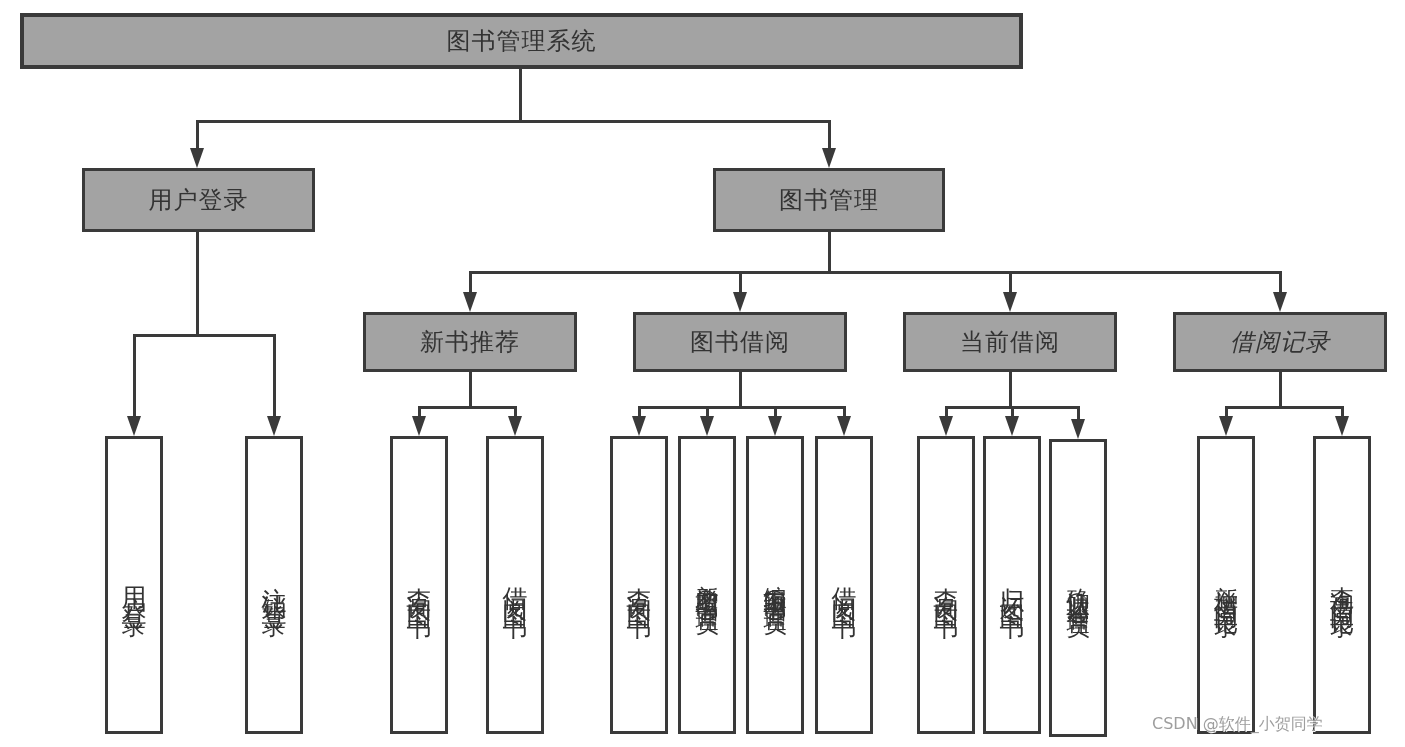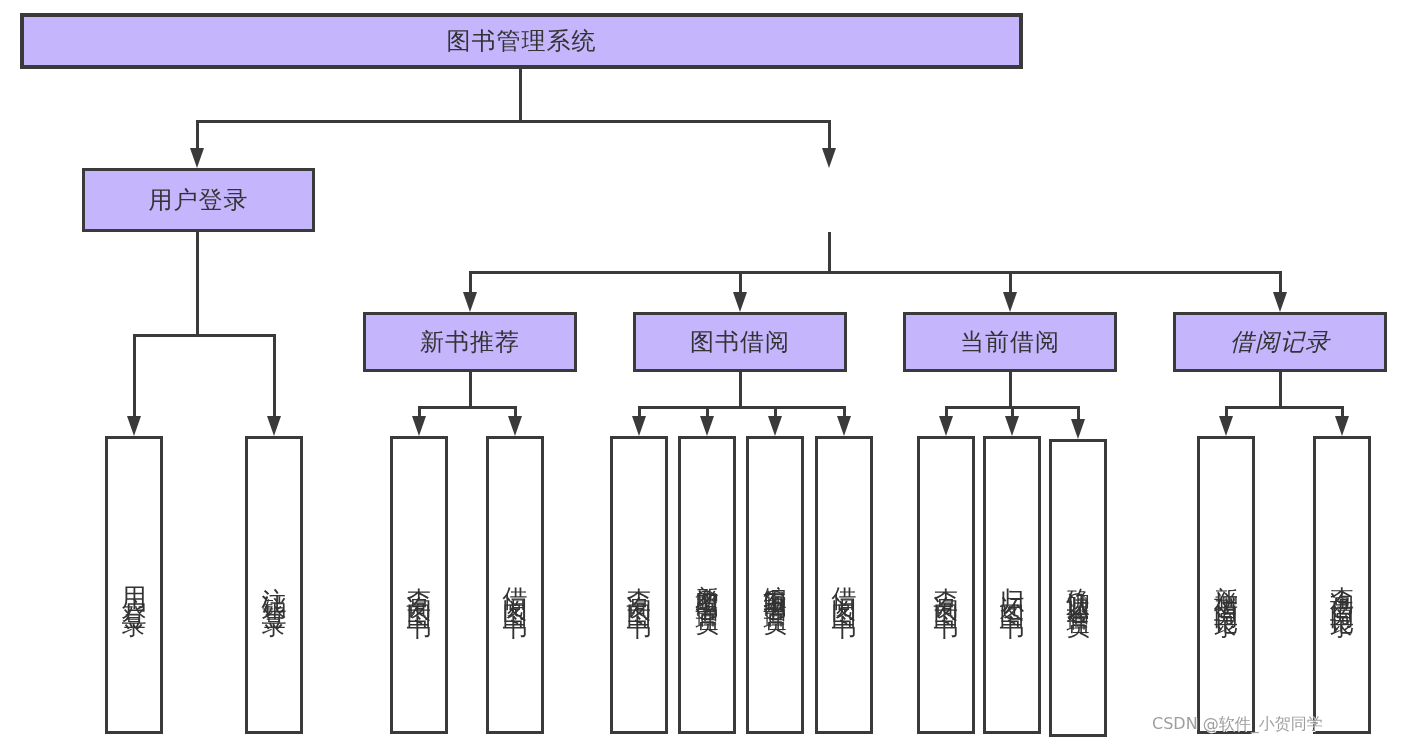--- a/index.html
+++ b/index.html
@@ -2,21 +2,21 @@
 <html><head>
 <meta charset="utf-8">
 <style>
   html,body{margin:0;padding:0;background:#ffffff;}
   body{font-family:"DejaVu Sans","Liberation Sans",sans-serif;}
   #stage{position:relative;width:1405px;height:747px;background:#ffffff;overflow:hidden;}
 
   .box{
     position:absolute;
     border:3px solid #3a3a3a;
-    background:#c4b5fd;
+    background:#a3a3a3;
     display:flex;align-items:center;justify-content:center;
     color:#333333;
     box-sizing:border-box;
   }
   .hlabel{font-size:24px;letter-spacing:1px;white-space:nowrap;}
   .root{border-width:4px;}
 
   .vbox{
     position:absolute;
     width:58px;height:298px;top:436px;
@@ -57,20 +57,23 @@
 <body>
 
 <div id="stage">
 
   <div class="box root" style="left:20px;top:13px;width:1003px;height:56px;">
     <span class="hlabel">图书管理系统</span>
   </div>
 
   <div class="box" style="left:82px;top:168px;width:233px;height:64px;">
     <span class="hlabel">用户登录</span>
+  </div>
+  <div class="box" style="left:713px;top:168px;width:232px;height:64px;">
+    <span class="hlabel">图书管理</span>
   </div>
 
   <div class="box" style="left:363px;top:312px;width:214px;height:60px;">
     <span class="hlabel">新书推荐</span>
   </div>
   <div class="box" style="left:633px;top:312px;width:214px;height:60px;">
     <span class="hlabel">图书借阅</span>
   </div>
   <div class="box" style="left:903px;top:312px;width:214px;height:60px;">
     <span class="hlabel">当前借阅</span>

